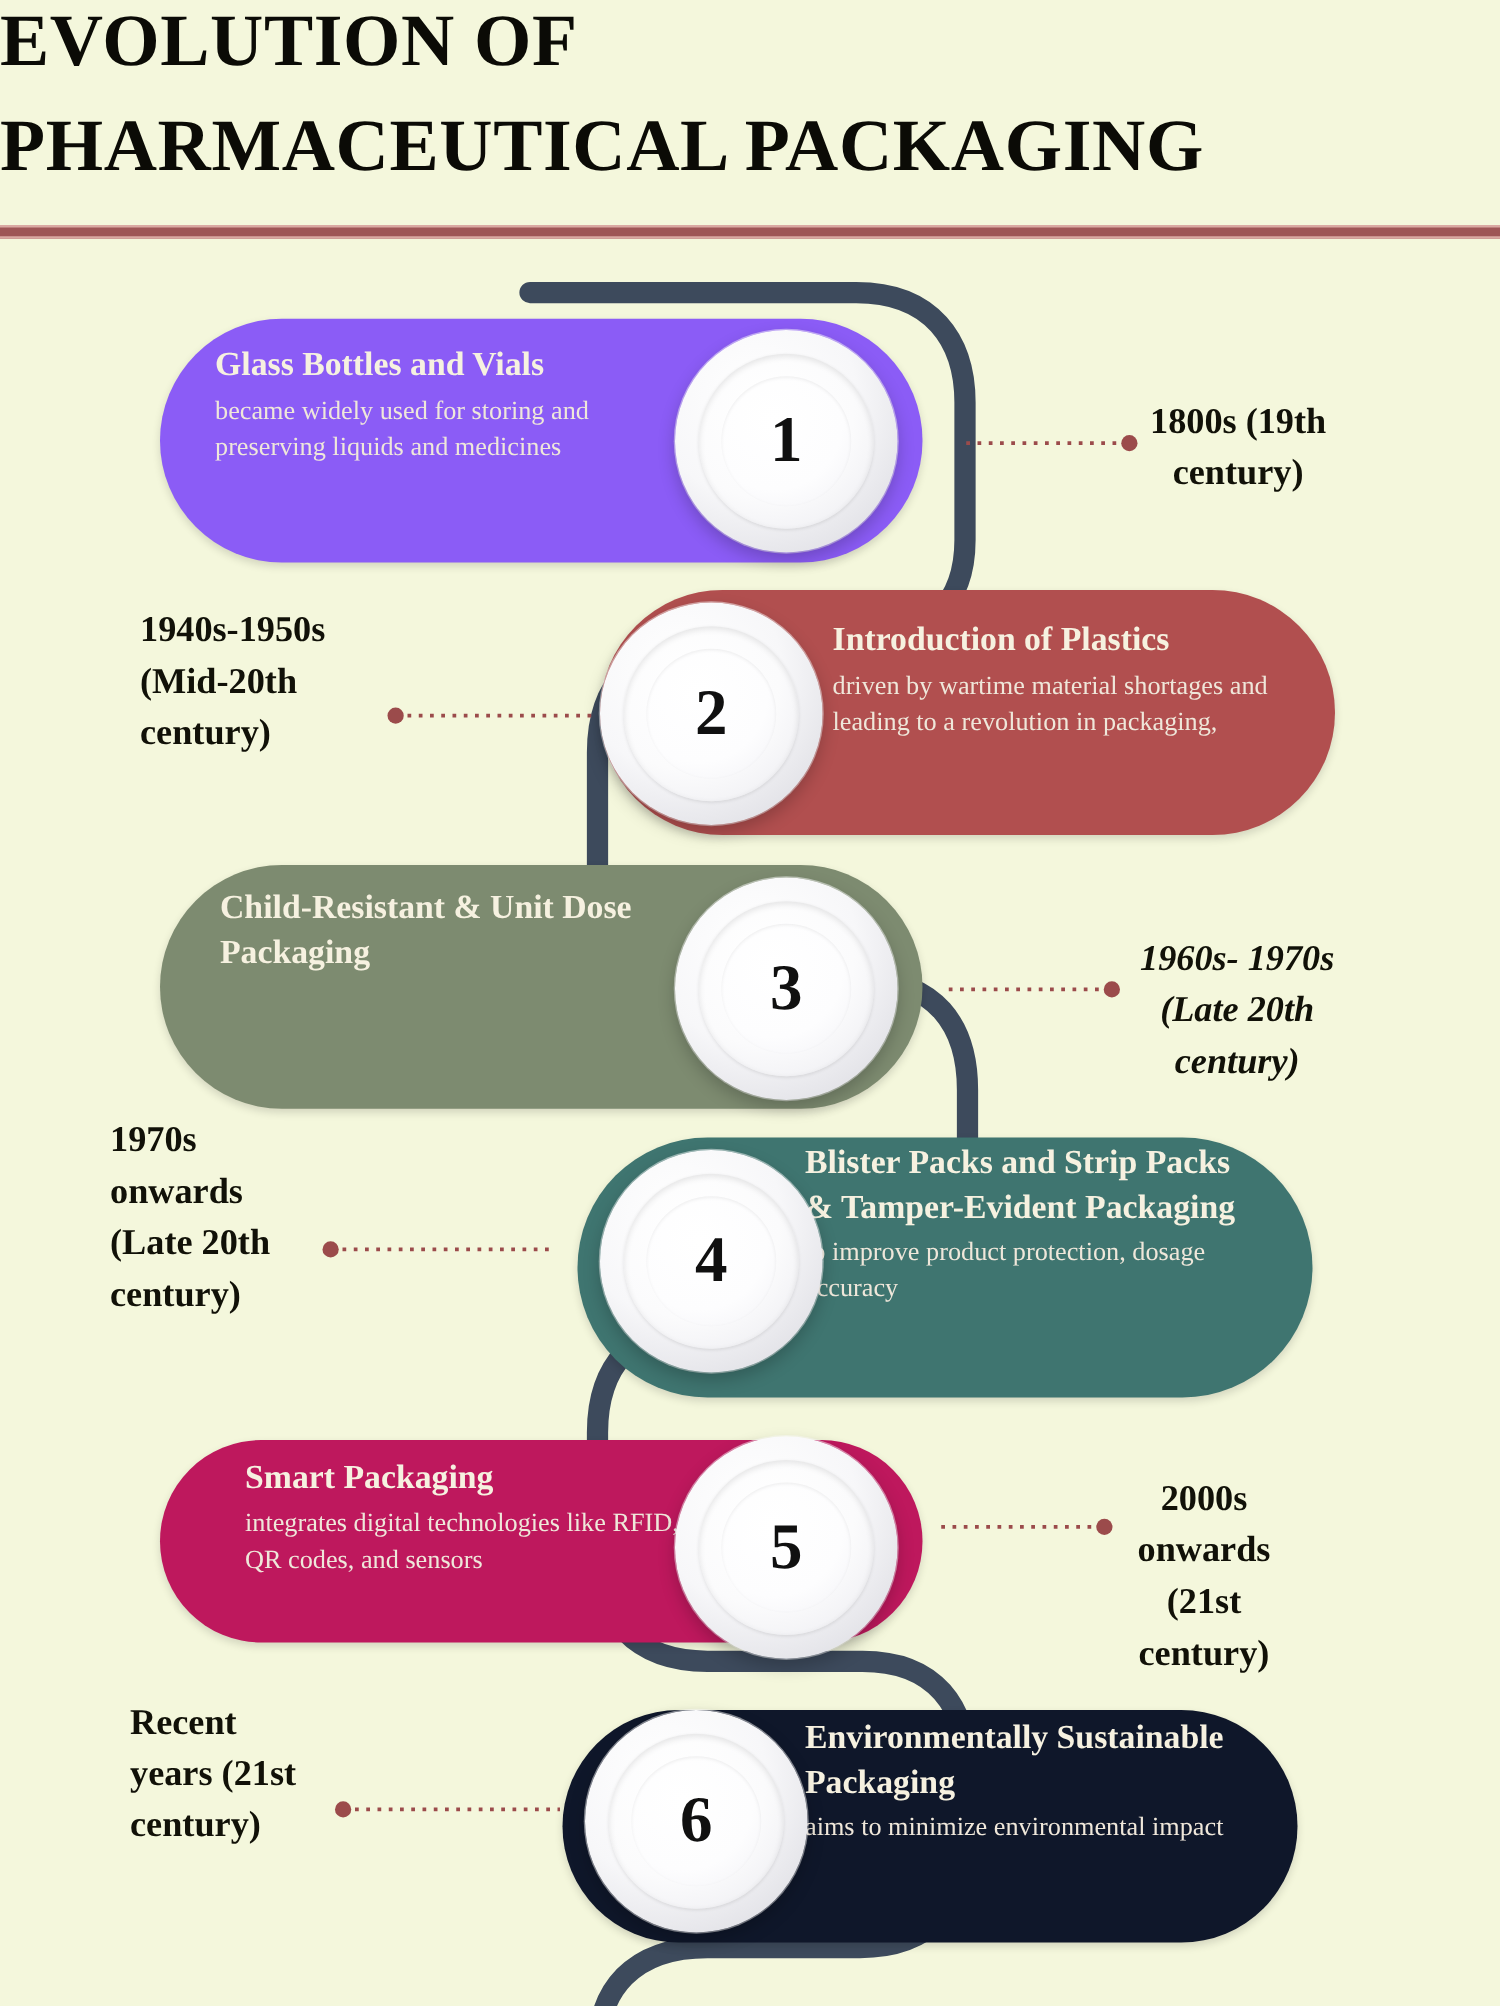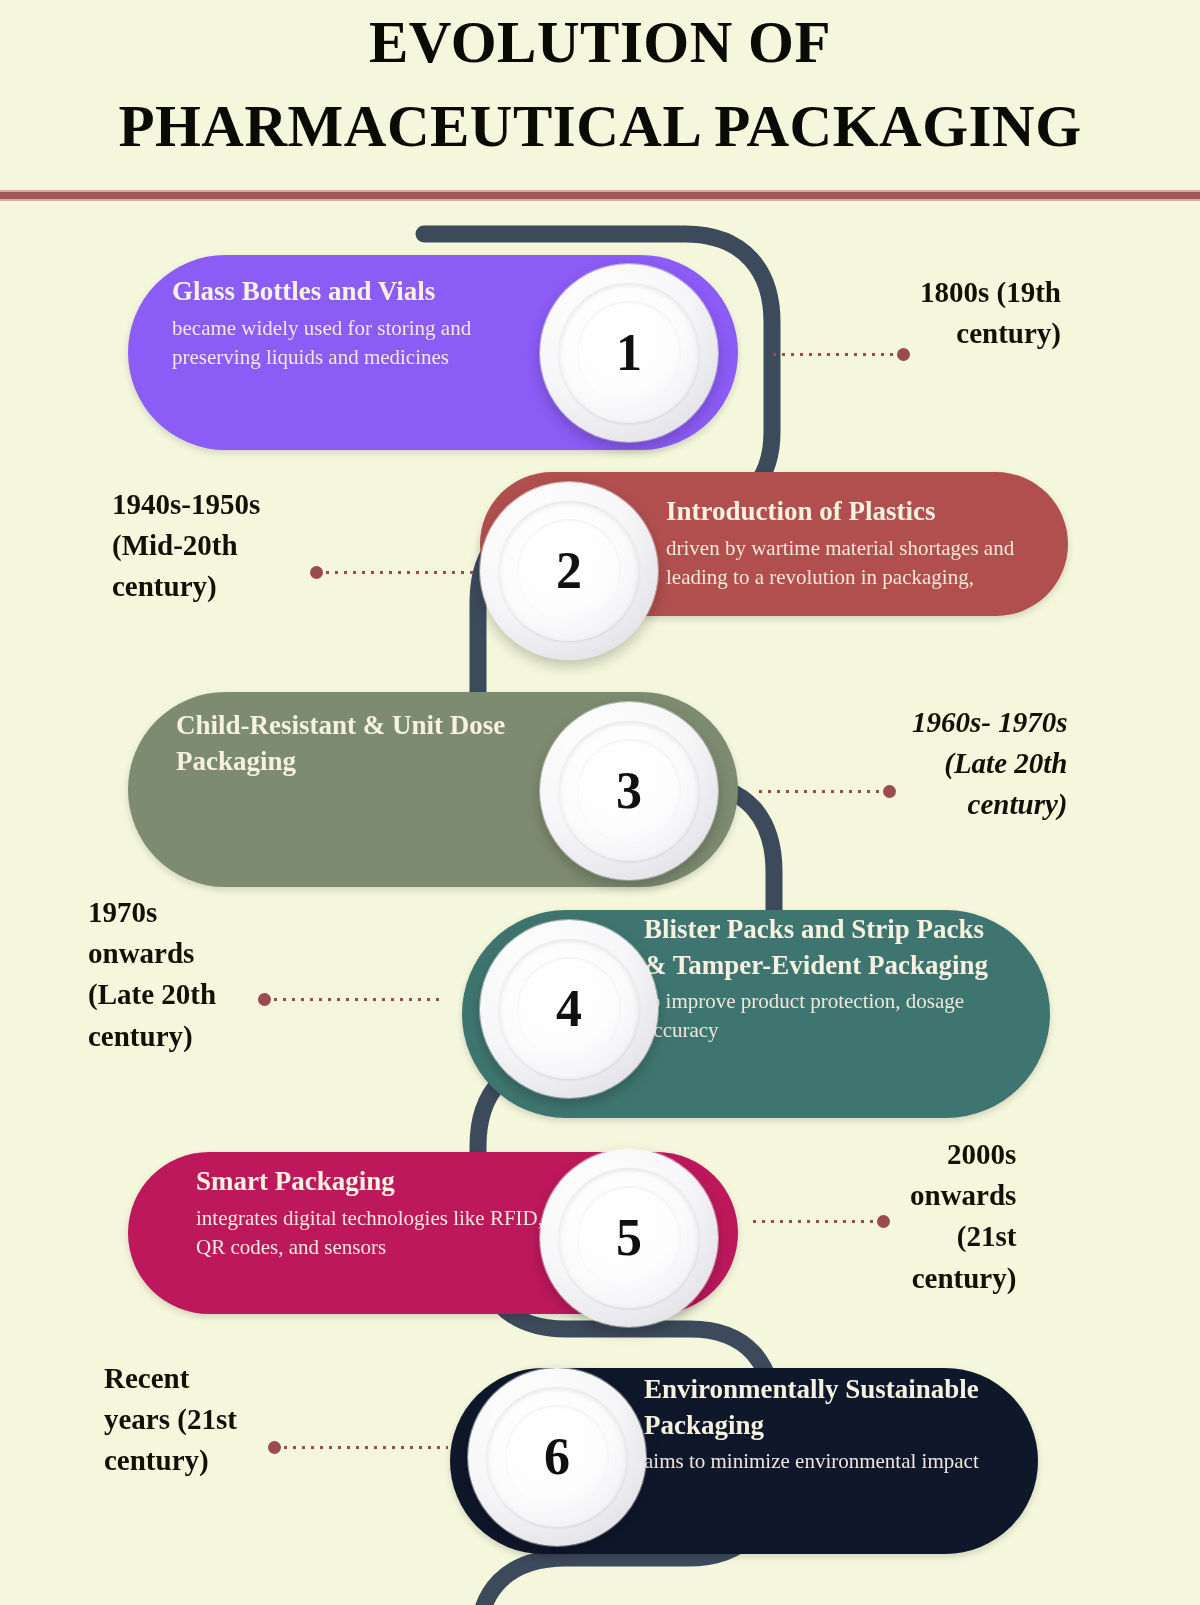--- a/index.html
+++ b/index.html
@@ -6,21 +6,21 @@
 
   body {
     width:1200px; height:1605px;
     background:#F4F7DC;
     font-family:"Liberation Serif", serif;
     overflow:hidden;
     position:relative;
   }
 
   
-  #header { width:100%; padding-top:12px; text-align:center; }
+  #header { width:100%; padding-top:2px; }
   .title-line {
     font-family:"Liberation Serif", serif;
     font-weight:bold;
     color:#0B0B06;
     letter-spacing:0.5px;
     line-height:1.05;
   }
   #title-line-1 { font-size:59px; }
   #title-line-2 { font-size:59px; margin-top:22px; }
   #header-divider {
@@ -93,21 +93,21 @@
 
   
   .date-label {
     position:absolute;
     font-family:"Liberation Serif", serif;
     font-weight:bold;
     font-size:29px;
     line-height:1.42;
     color:#111108;
   }
-  .date-label.right { text-align:right; }
+  .date-label.right { text-align:center;margin-top:45px; }
   .date-label.left  { text-align:left; }
 
   .connector { position:absolute; height:14px; display:flex; align-items:center; }
   .conn-dot {
     width:13px; height:13px; border-radius:50%;
     background:#9B4B4B; flex:0 0 auto;
   }
   .conn-line {
     flex:1 1 auto; height:3px;
     background-image:radial-gradient(circle, #9B4B4B 1.6px, rgba(0,0,0,0) 1.9px);
@@ -157,21 +157,21 @@
   <div id="steps-root">
       <div class="card" style="left: 128px; top: 83px; width: 610px; height: 195px; background: #8b5cf6;">
         <div class="card-text" style="left: 44px; top: 19px; width: 360px;">
           <div class="card-title">Glass Bottles and Vials</div>
           <div class="card-desc">became widely used for storing and preserving liquids and medicines</div>
         </div>
       </div>
       <div class="badge" style="left: 540px; top: 92px;">
         <span class="badge-num">1</span>
       </div>
-      <div class="card" style="left: 480px; top: 300px; width: 588px; height: 144px; background: rgb(177, 79, 79);">
+      <div class="card" style="left: 480px; top: 300px; width: 588px; height: 196px; background: rgb(177, 79, 79);">
         <div class="card-text" style="left: 186px; top: 22px; width: 370px;">
           <div class="card-title">Introduction of Plastics</div>
           <div class="card-desc">driven by wartime material shortages and leading to a revolution in packaging,</div>
         </div>
       </div>
       <div class="badge" style="left: 480px; top: 310px;">
         <span class="badge-num">2</span>
       </div>
       <div class="card" style="left: 128px; top: 520px; width: 610px; height: 195px; background: rgb(125, 139, 112);">
         <div class="card-text" style="left: 48px; top: 16px; width: 360px;">

